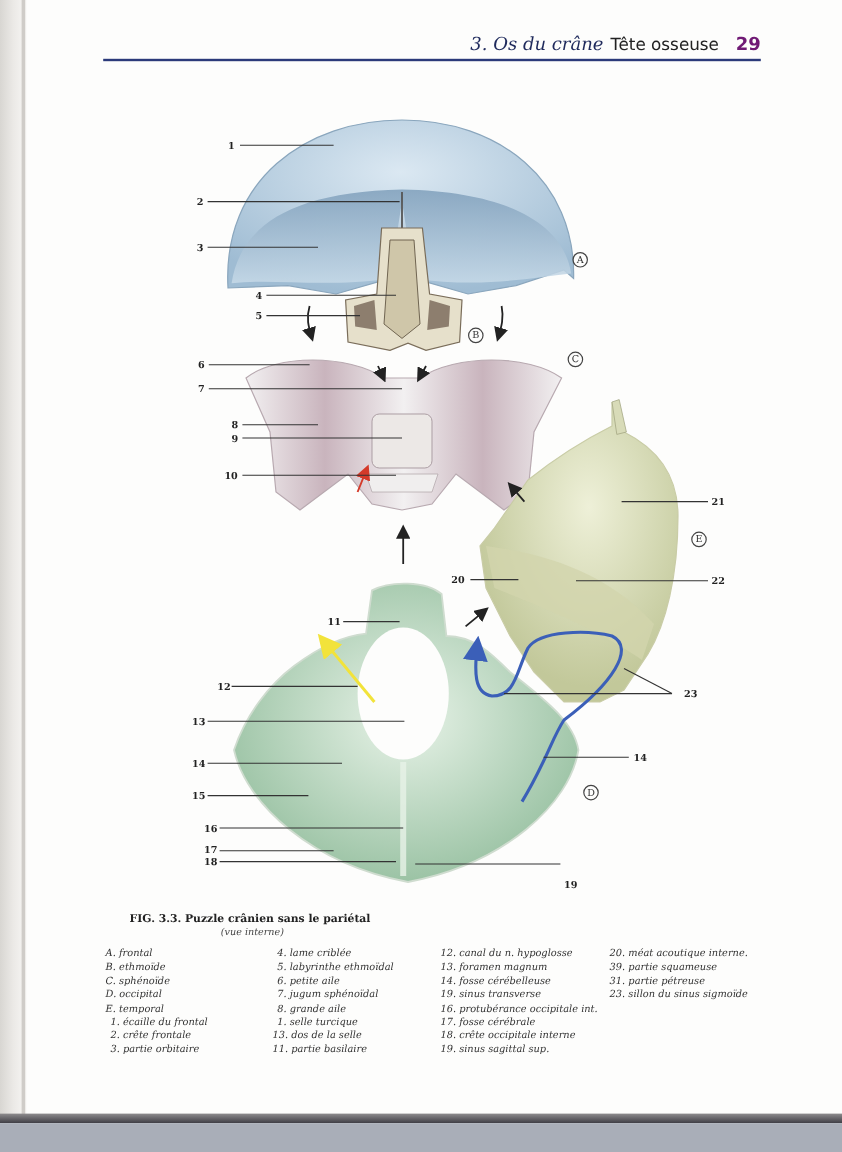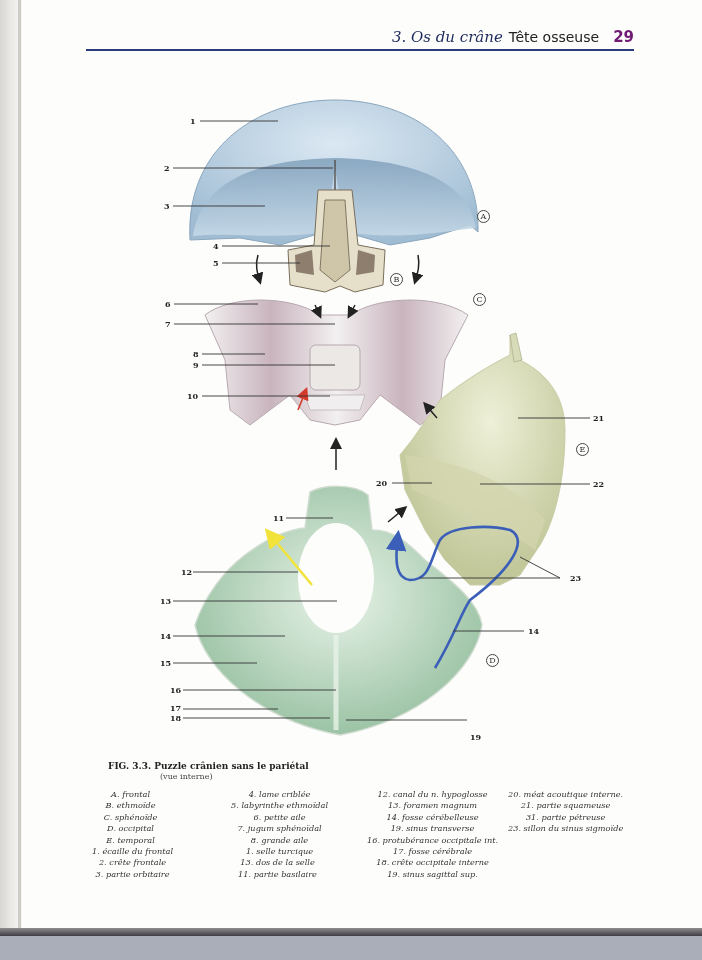--- a/index.html
+++ b/index.html
@@ -10,22 +10,22 @@
   .bottom-bar{position:absolute;left:0;top:936px;width:702px;height:24px;background:#a9aeb8;}
   .header{position:absolute;right:68px;top:28px;font-size:15px;color:#1f2a5c;white-space:nowrap;}
   .header .chap{font-style:italic;font-family:"DejaVu Serif",serif;}
   .header .sec{font-family:"DejaVu Sans",sans-serif;color:#222;margin-left:6px;font-size:14px;}
   .header .pg{font-family:"DejaVu Sans",sans-serif;font-weight:bold;color:#701a75;margin-left:14px;font-size:15px;}
   .rule{position:absolute;left:86px;top:49px;width:548px;height:2px;background:#2b3a7a;}
   svg.fig{position:absolute;left:0;top:0;}
   .lbl{position:absolute;font-size:8px;font-weight:bold;color:#222;font-family:"DejaVu Serif",serif;}
   .letter{position:absolute;width:11px;height:11px;border:1px solid #444;border-radius:50%;font-size:8px;line-height:11px;text-align:center;color:#333;font-family:"DejaVu Serif",serif;}
   .caption{position:absolute;left:108px;top:761px;font-size:9px;font-weight:bold;color:#222;}
-  .sub{position:absolute;left:160px;top:772px;font-size:8px;color:#444;}
-  .col{position:absolute;top:789px;font-size:8.2px;font-style:italic;color:#333;line-height:11.4px;text-align:center;}
+  .sub{position:absolute;left:184px;top:772px;font-size:8px;font-style:italic;color:#444;}
+  .col{position:absolute;top:789px;font-size:8.2px;font-style:italic;color:#333;line-height:11.4px;}
   .col div{white-space:nowrap;}
 </style>
 </head>
 <body>
 
 <div class="gutter"></div>
 <div class="gutter2"></div>
 
 <div class="header">
   <span class="chap">3. Os du crâne</span><span class="sec">Tête osseuse</span><span class="pg">29</span>
@@ -202,19 +202,19 @@
   <div>13. foramen magnum</div>
   <div>14. fosse cérébelleuse</div>
   <div>19. sinus transverse</div>
   <div>16. protubérance occipitale int.</div>
   <div>17. fosse cérébrale</div>
   <div>18. crête occipitale interne</div>
   <div>19. sinus sagittal sup.</div>
 </div>
 <div class="col" style="left:508px">
   <div>20. méat acoutique interne.</div>
-  <div>21. partie squameuse</div>
+  <div>39. partie squameuse</div>
   <div>31. partie pétreuse</div>
   <div>23. sillon du sinus sigmoïde</div>
 </div>
 
 <div class="bottom-edge"></div>
 <div class="bottom-bar"></div>
 
 </body></html>

